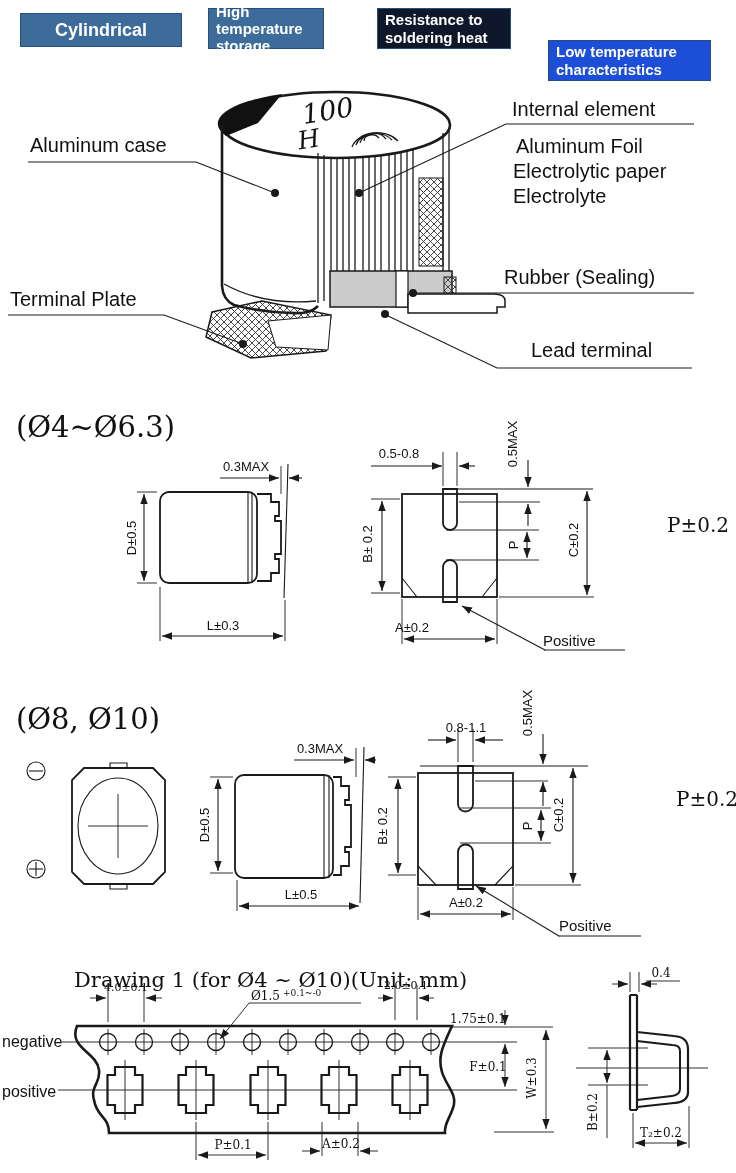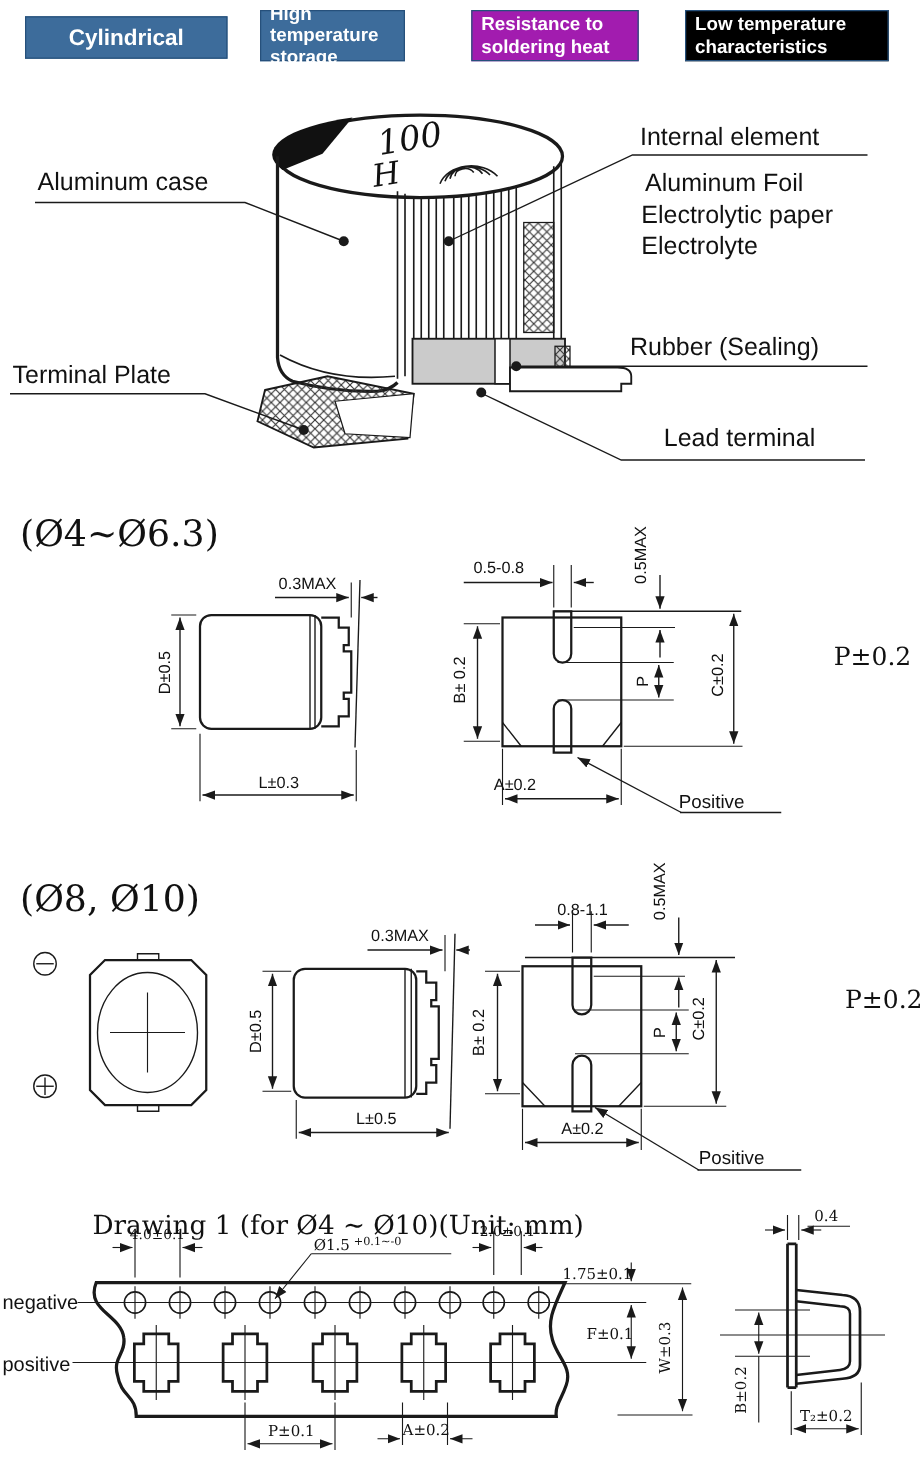--- a/index.html
+++ b/index.html
@@ -37,25 +37,25 @@
 
 <div id="stage">
 
   <div class="badge b1" style="background: rgb(61, 108, 155); border-color: rgb(38, 80, 123);">
     <span>Cylindrical</span>
     </div>
   <div class="badge b2" style="background: rgb(61, 108, 155); border-color: rgb(38, 80, 123);">
     <span>High temperature
 storage</span>
     </div>
-  <div class="badge b3" style="background: #a21caf; border-color: rgb(38, 80, 123);">
+  <div class="badge b3" style="background: #0f172a; border-color: rgb(38, 80, 123);">
     <span>Resistance to
 soldering heat</span>
     </div>
-  <div class="badge b4" style="background: #000000; border-color: rgb(38, 80, 123);">
+  <div class="badge b4" style="background: #1d4ed8; border-color: rgb(38, 80, 123); margin-top: 32px;">
     <span>Low temperature
 characteristics</span>
     </div>
 
   <svg class="art" width="736" height="1173" viewBox="0 0 736 1173">
     <defs>
       <marker id="ar" markerWidth="11" markerHeight="9" refX="10" refY="4.5" orient="auto-start-reverse" markerUnits="userSpaceOnUse">
         <path d="M0,0.8 L10,4.5 L0,8.2 Z" fill="#1a1a1a"></path>
       </marker>
       <pattern id="xh" width="7" height="7" patternUnits="userSpaceOnUse">

